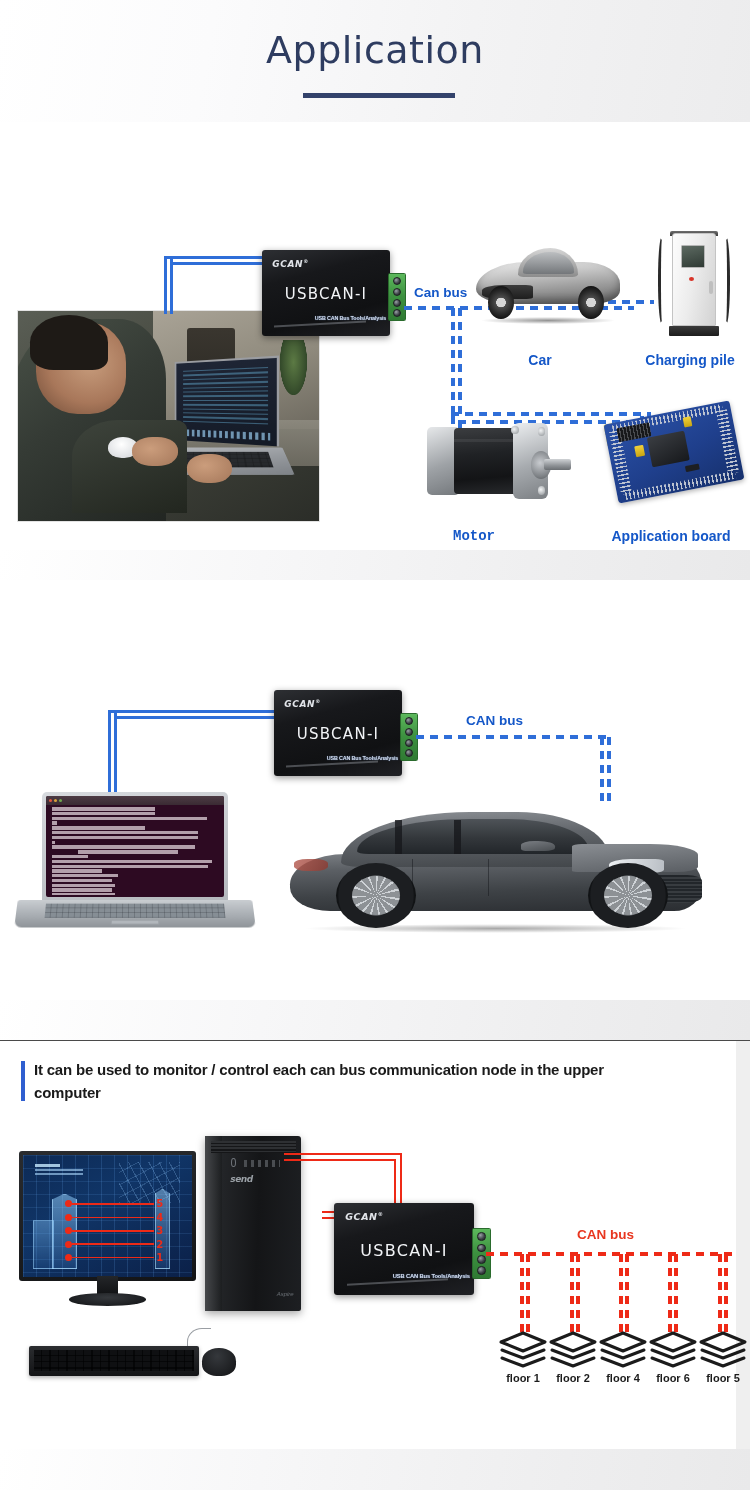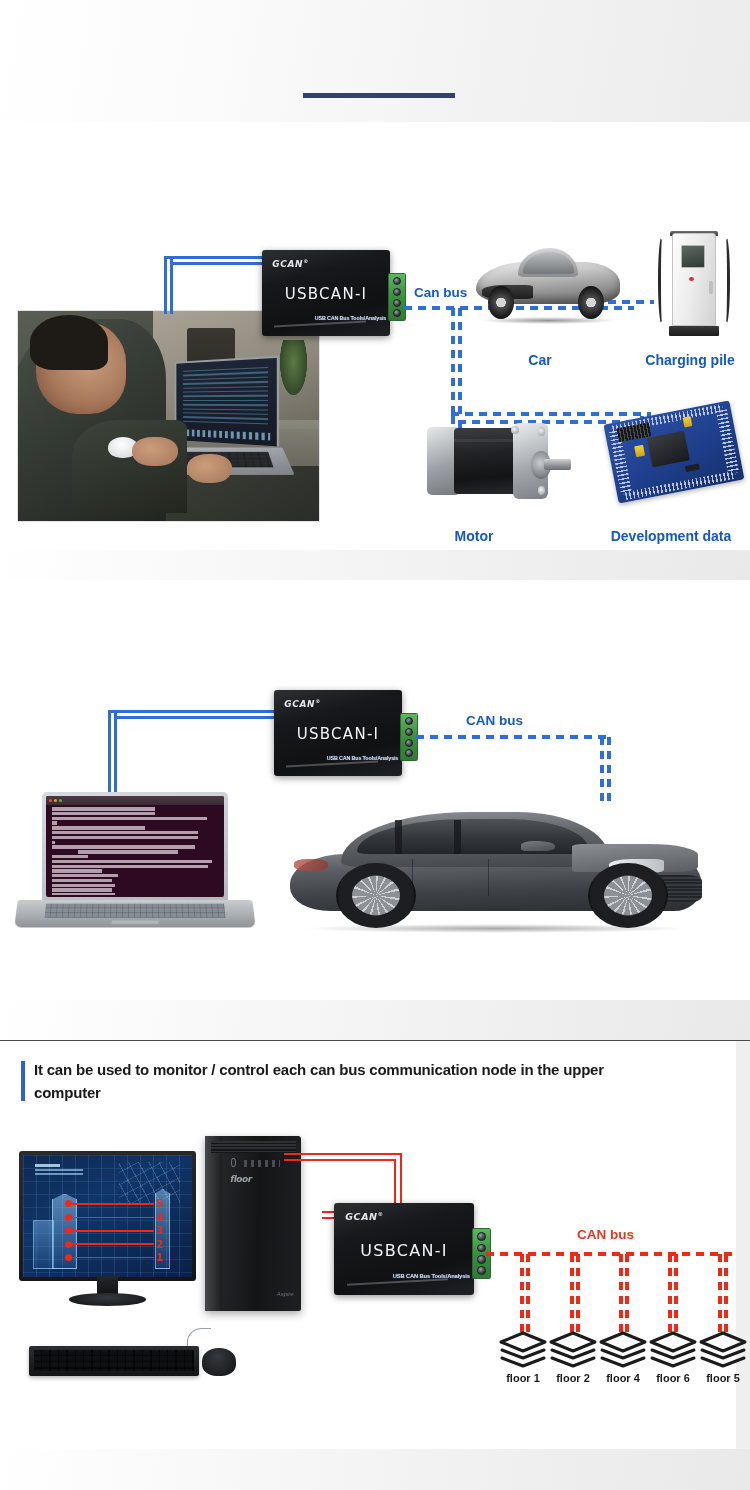--- a/index.html
+++ b/index.html
@@ -421,20 +421,21 @@
   
   .floor-node { position:absolute; text-align:center; }
   .floor-node svg { display:block; margin:0 auto; }
   .floor-lbl { font-size:11px; font-weight:bold; color:#1c1c1c;
     margin-top:3px; white-space:nowrap; }
 </style>
 </head>
 <body>
 
 <div class="header">
+  <div class="header-title">Application</div>
   <div class="header-rule"></div>
 </div>
 
 <div class="section" style="position:absolute; top:122px; left:0; height:428px;">
 
 
   <div class="photo-man" style="left:17px; top:188px; width:303px; height:212px; border:1px solid #e3e3e3;">
     <div class="pm-wall"></div>
     <div class="pm-chair"></div>
     <div class="pm-plant"></div>
@@ -516,37 +517,37 @@
   <div class="motor" style="left:424px; top:298px; width:148px; height:82px;">
     <div class="mt-flangeB"></div>
     <div class="mt-core"></div>
     <div class="mt-flangeF"></div>
     <div class="mt-hub"></div>
     <div class="mt-shaft"></div>
     <div class="mt-bolt" style="right:18%; top:9%;"></div>
     <div class="mt-bolt" style="right:18%; bottom:9%;"></div>
     <div class="mt-bolt" style="right:36%; top:7%;"></div>
   </div>
-  <div class="node-label" style="left:432px; top:406px; width:84px; font-size:14px;">Motor</div>
+  <div class="node-label" style="left:432px; top:406px; width:84px; font-size:14px;font-family:Liberation Mono, monospace;">Motor</div>
 
   <div class="devboard" style="left:610px; top:290px; width:128px; height:80px;">
     <div class="db-pcb"></div>
     <div class="db-rail" style="left:6%; top:3%; width:88%;"></div>
     <div class="db-rail" style="left:6%; bottom:3%; width:88%;"></div>
     <div class="db-rail-v" style="left:3%; top:10%; height:80%;"></div>
     <div class="db-rail-v" style="right:3%; top:10%; height:80%;"></div>
     <div class="db-hdr"></div>
     <div class="db-mcu"></div>
     <div class="db-cap db-y" style="left:20%; top:34%; width:7%; height:13%;"></div>
     <div class="db-cap db-y" style="left:62%; top:10%; width:6%; height:12%;"></div>
     <div class="db-btn" style="left:68%; top:52%; width:9%; height:14%;"></div>
     <div class="db-btn" style="left:79%; top:62%; width:9%; height:14%;"></div>
     <div class="db-cap" style="left:56%; top:70%; width:11%; height:7%; background:#1d1f22;"></div>
   </div>
-  <div class="node-label" style="left:592px; top:406px; width:158px; font-size:14px;">Development data</div>
+  <div class="node-label" style="left:592px; top:406px; width:158px; font-size:14px;">Application board</div>
 </div>
 
 <div class="band-gray" style="top:550px; height:30px;"></div>
 
 <div class="section" style="position:absolute; top:580px; left:0; height:420px;">
 
 
   <div class="solid-v" style="left:108px; top:130px; width:2.5px; height:84px;"></div>
   <div class="solid-v" style="left:114px; top:130px; width:2.5px; height:84px;"></div>
   <div class="solid-h" style="left:108px; top:130px; width:166px; height:2.5px;"></div>
@@ -683,21 +684,21 @@
       </div>
     </div>
     <div class="mon-neck"></div>
     <div class="mon-foot"></div>
 
     <div class="tower">
       <div class="tower-side"></div>
       <div class="tower-vent"></div>
       <div class="tower-pw"></div>
       <div class="tower-ports"></div>
-      <div class="tower-brand">floor</div>
+      <div class="tower-brand">send</div>
       <div class="tower-lbl">Aspire</div>
     </div>
 
     <div class="mouse-cord"></div>
     <div class="keyboard"></div>
     <div class="mouse"></div>
   </div>
 
   <div class="solid-h" style="left:280px; top:112px; width:118px; height:2px; background:#ee2a17;"></div>
   <div class="solid-h" style="left:280px; top:118px; width:112px; height:2px; background:#ee2a17;"></div>

